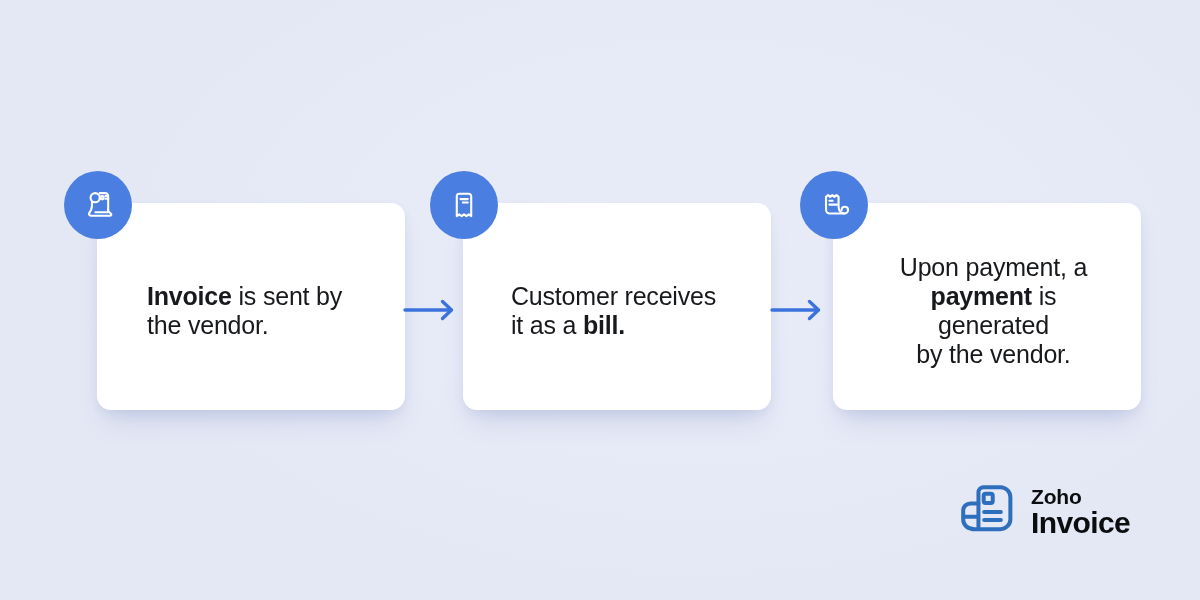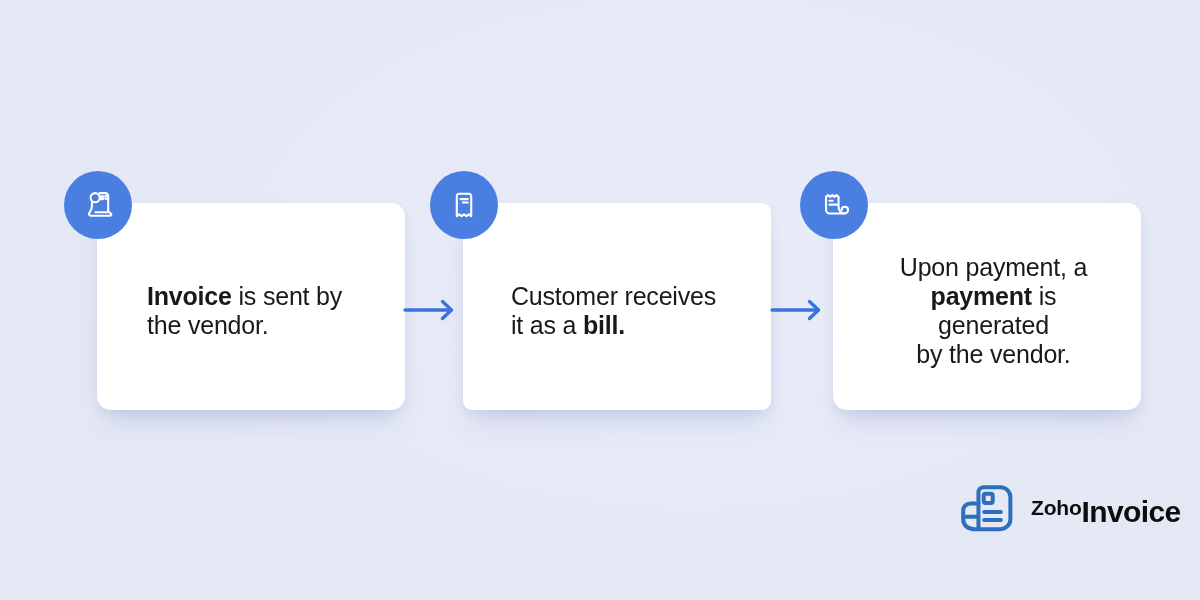--- a/index.html
+++ b/index.html
@@ -21,21 +21,21 @@
     background:radial-gradient(ellipse 900px 520px at 58% 42%, #e9ecf8 0%, var(--background) 70%);
     overflow:hidden;
   }
   .card{
     position:absolute;top:203px;width:308px;height:207px;
     background:var(--card);border-radius:14px;
     box-shadow:0 18px 26px -10px var(--shadow), 0 4px 10px rgba(109,128,184,0.10);
     display:flex;align-items:center;
   }
   .card-1{left:97px;}
-  .card-2{left:463px;border-radius:9px;}
+  .card-2{left:463px;}
   .card-3{left:833px;}
   .badge{
     position:absolute;top:-32px;left:-33px;width:68px;height:68px;
     border-radius:50%;background:var(--accent);
     display:flex;align-items:center;justify-content:center;
   }
   .badge svg{color:var(--icon-stroke);}
   .step-text{
     margin:0;padding:0 26px 0 50px;transform:translateY(4px);
     font-size:25px;line-height:29px;letter-spacing:-0.2px;
@@ -44,21 +44,21 @@
   .card-2 .step-text{padding-left:48px;}
   .card-3 .step-text{padding-left:39px;text-align:center;}
   .step-text b{font-weight:700;}
   .arrow{position:absolute;top:295px;color:var(--arrow);}
   .arrow-1{left:403px;}
   .arrow-2{left:770px;}
   .logo{
     position:absolute;left:957px;top:480px;
     display:flex;align-items:center;gap:13px;color:var(--logo-blue);
   }
-  .logo-text{display:flex;flex-direction:row;color:var(--logo-text);}
+  .logo-text{display:flex;flex-direction:column;color:var(--logo-text);}
   .logo-brand{font-size:21px;font-weight:700;line-height:22px;letter-spacing:-0.2px;}
   .logo-product{font-size:30px;font-weight:700;line-height:30px;letter-spacing:-0.6px;}
 </style>
 </head>
 <body>
 
 <div class="canvas">
 
   <section class="card card-1">
     <div class="badge">

